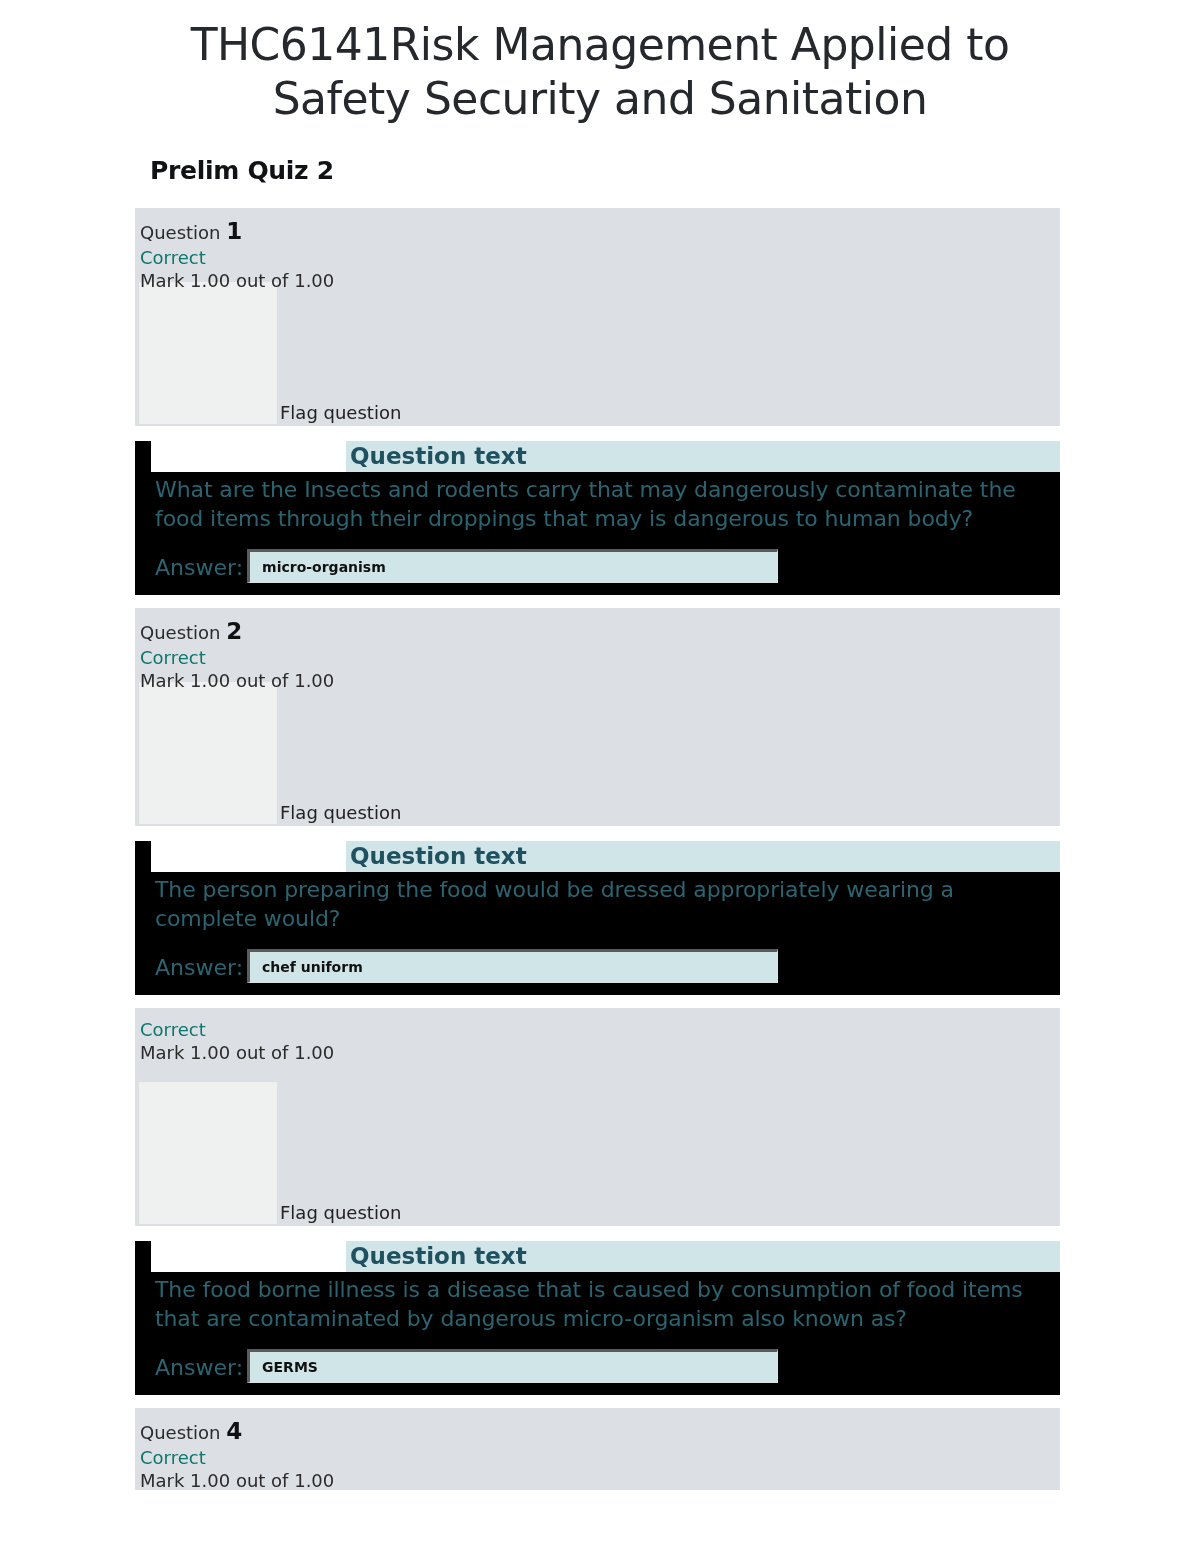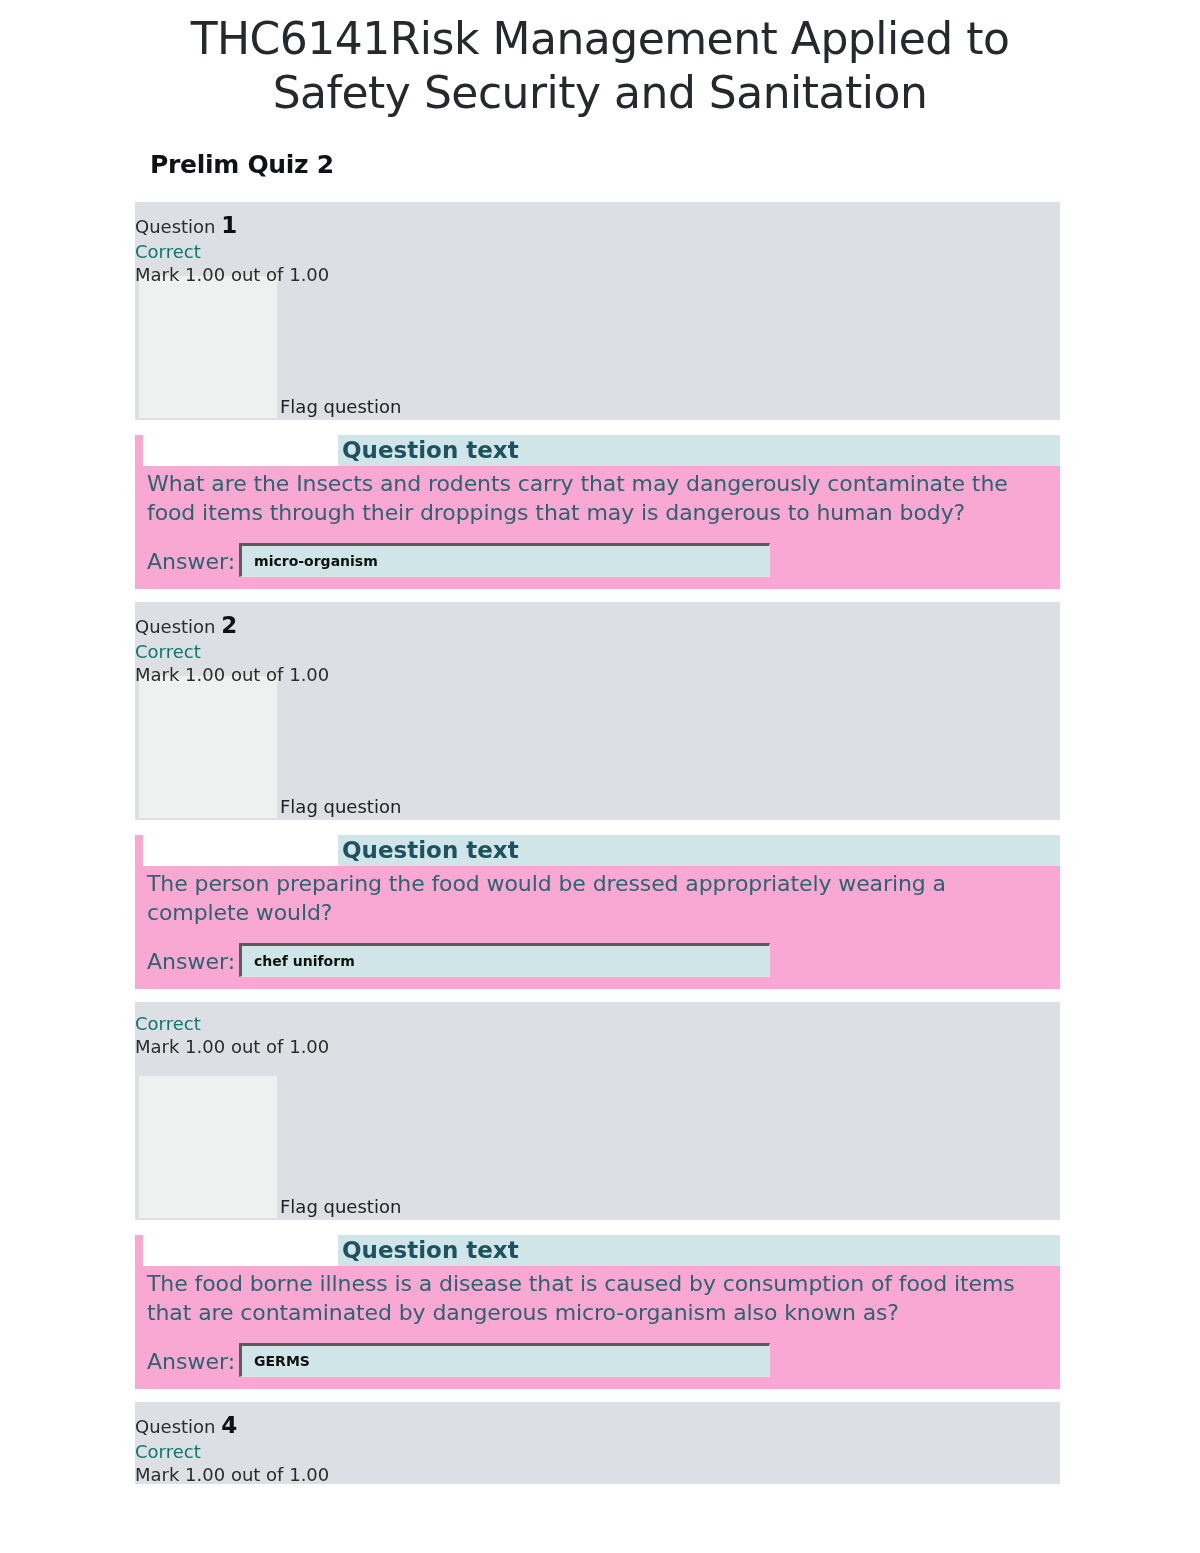--- a/index.html
+++ b/index.html
@@ -14,21 +14,21 @@
     position: relative;
     font-family: "DejaVu Sans", sans-serif;
     -webkit-font-smoothing: antialiased;
   }
 
   
   .page-header {
     padding-top: 4px;
   }
   .doc-title {
-    margin: 8px auto;
+    margin: 14px auto;
     width: 900px;
     text-align: center;
     font-family: "DejaVu Sans", sans-serif;
     font-size: 44px;
     line-height: 54px;
     font-weight: 400;
     color: #25282d;
     letter-spacing: -0.5px;
   }
   .doc-subtitle {
@@ -70,20 +70,21 @@
     left: 4px;
     top: 74px;
     width: 138px;
     bottom: 2px;
     background: #eff0f0;
   }
 
   .q-info-lines {
     position: relative;
     z-index: 2;
+    padding-left: 5px;
   }
   .q-num {
     font-size: 18px;
     line-height: 26px;
     color: #2b2b2b;
     font-family: "DejaVu Sans", sans-serif;
   }
   .q-num b {
     font-size: 23px;
     font-weight: bold;
@@ -107,23 +108,23 @@
     z-index: 2;
     font-size: 18px;
     line-height: 22px;
     color: #222222;
     cursor: pointer;
   }
 
   
   .q-text-block {
     margin-top: 15px;
-    background: #f9a8d4;
-    box-sizing: border-box;
-    padding: 0 0 12px 8px;
+    background: #000000;
+    box-sizing: border-box;
+    padding: 0 0 12px 16px;
   }
   .q-text-head {
     height: 31px;
     position: relative;
     background: #ffffff;
   }
   .q-text-head-label {
     position: absolute;
     left: 195px;
     top: 0;

